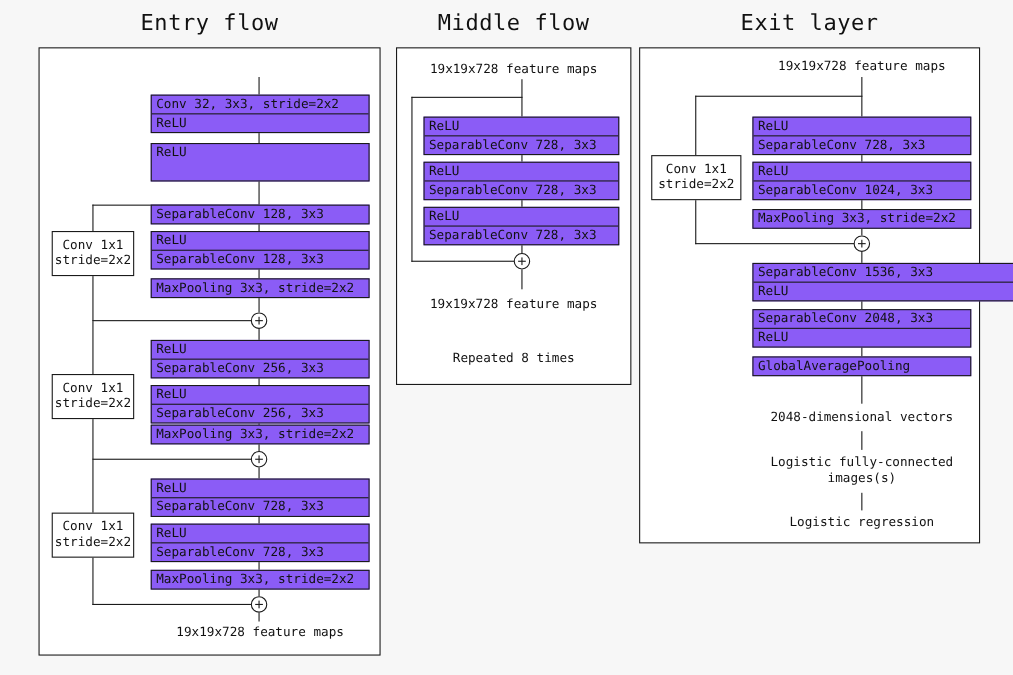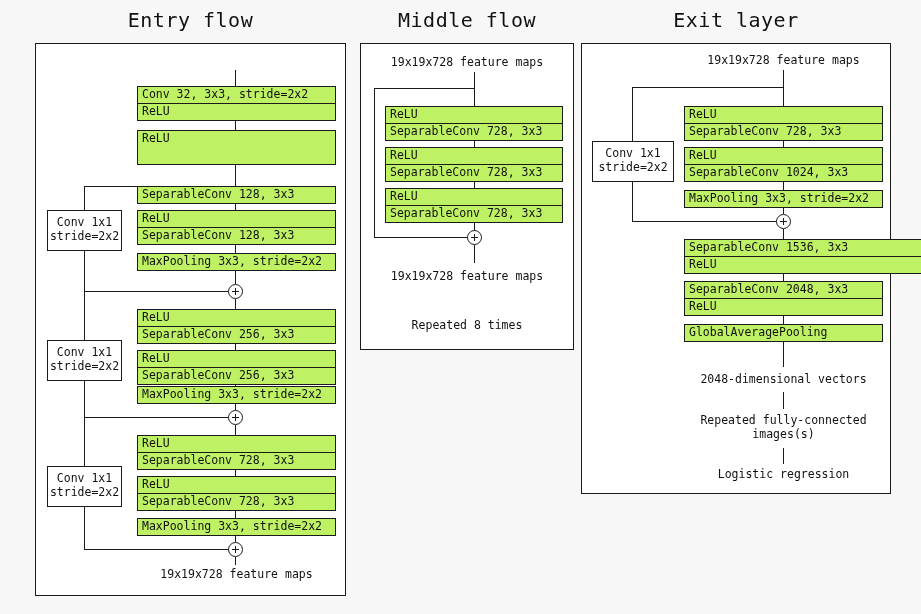--- a/index.html
+++ b/index.html
@@ -27,21 +27,21 @@
     background:#ffffff;
     border:1.6px solid #1a1a1a;
     box-sizing:border-box;
   }
 
   
   .opbox{
     position:absolute;
     box-sizing:border-box;
     border:1.4px solid #1a1a1a;
-    background:#bef264;
+    background:#8b5cf6;
     display:flex;
     flex-direction:column;
   }
   .oprow{
     box-sizing:border-box;
     height:17px;
     line-height:15px;
     padding:0 4px;
     font-size:11.5px;
     white-space:nowrap;
@@ -276,21 +276,21 @@
   <div class="opbox" style="left:684px;top:324px;width:199px;height:18px;">
     <div class="oprow">GlobalAveragePooling</div>
   </div>
   <div class="vline" style="left:783px;top:342px;height:25px;"></div>
 
   <div class="caption" style="left:670px;top:372px;width:227px;">2048-dimensional vectors</div>
 
   <div class="vline" style="left:783px;top:392px;height:17px;"></div>
 
   <div class="caption wrap" style="left:670px;top:413px;width:227px;">
-    <div>Repeated fully-connected</div>
+    <div>Logistic fully-connected</div>
     <div>images(s)</div>
   </div>
 
   <div class="vline" style="left:783px;top:448px;height:16px;"></div>
 
   <div class="caption" style="left:670px;top:467px;width:227px;">Logistic regression</div>
 
 </div>
 
 </body></html>

